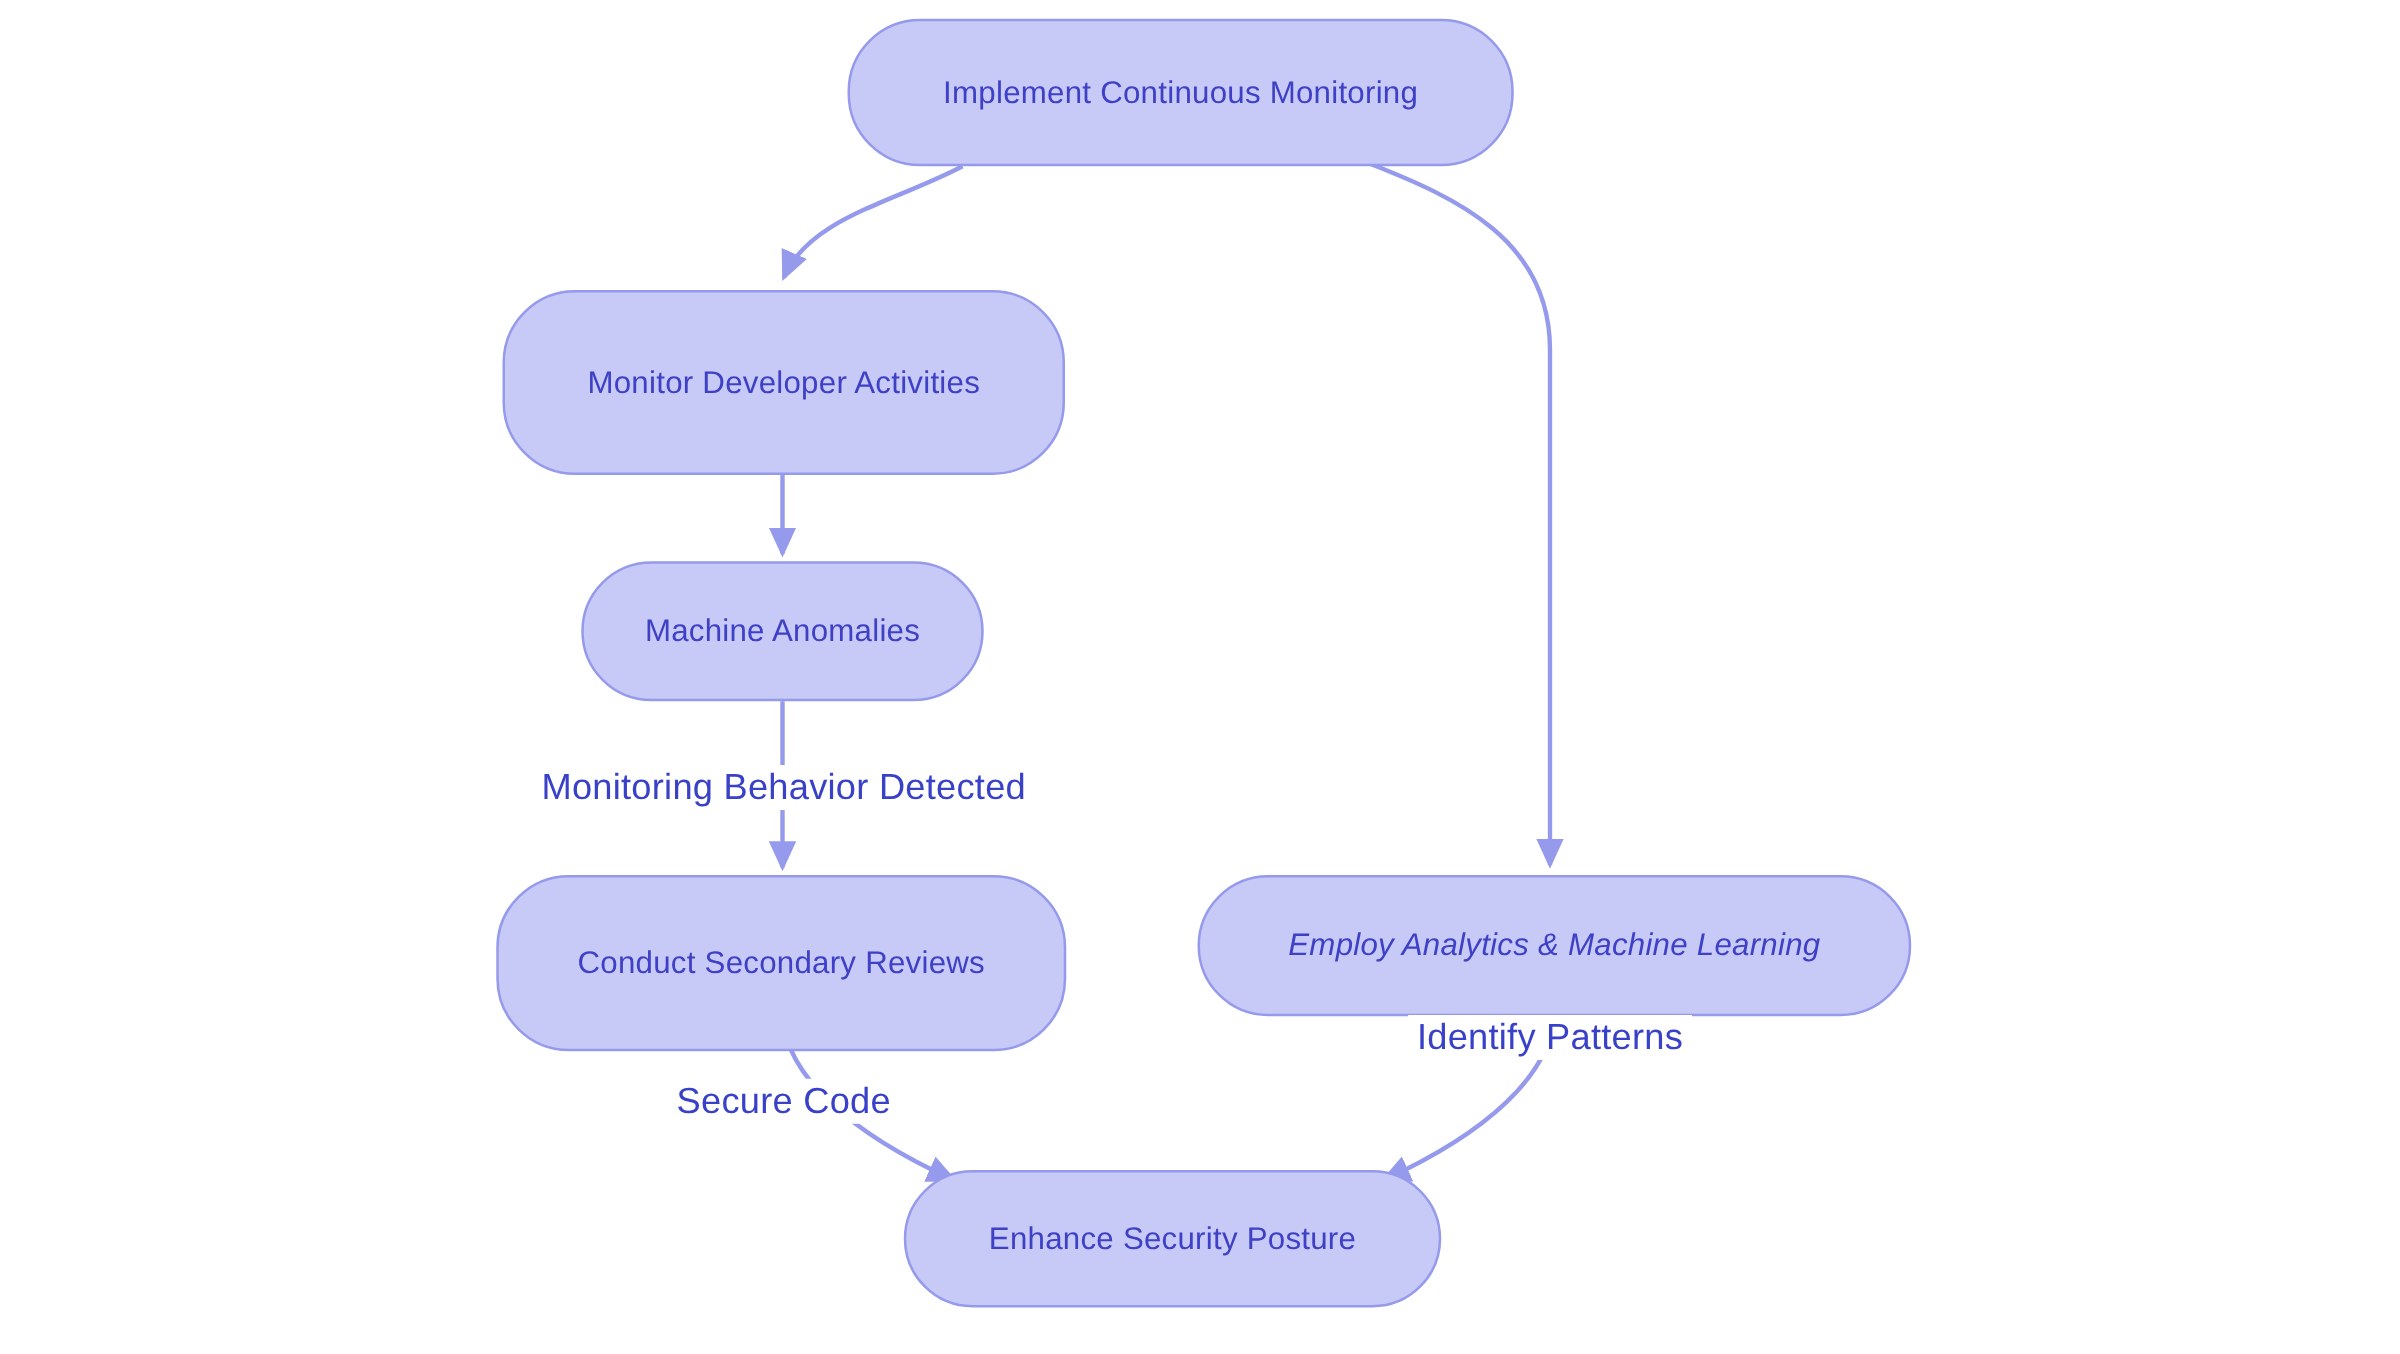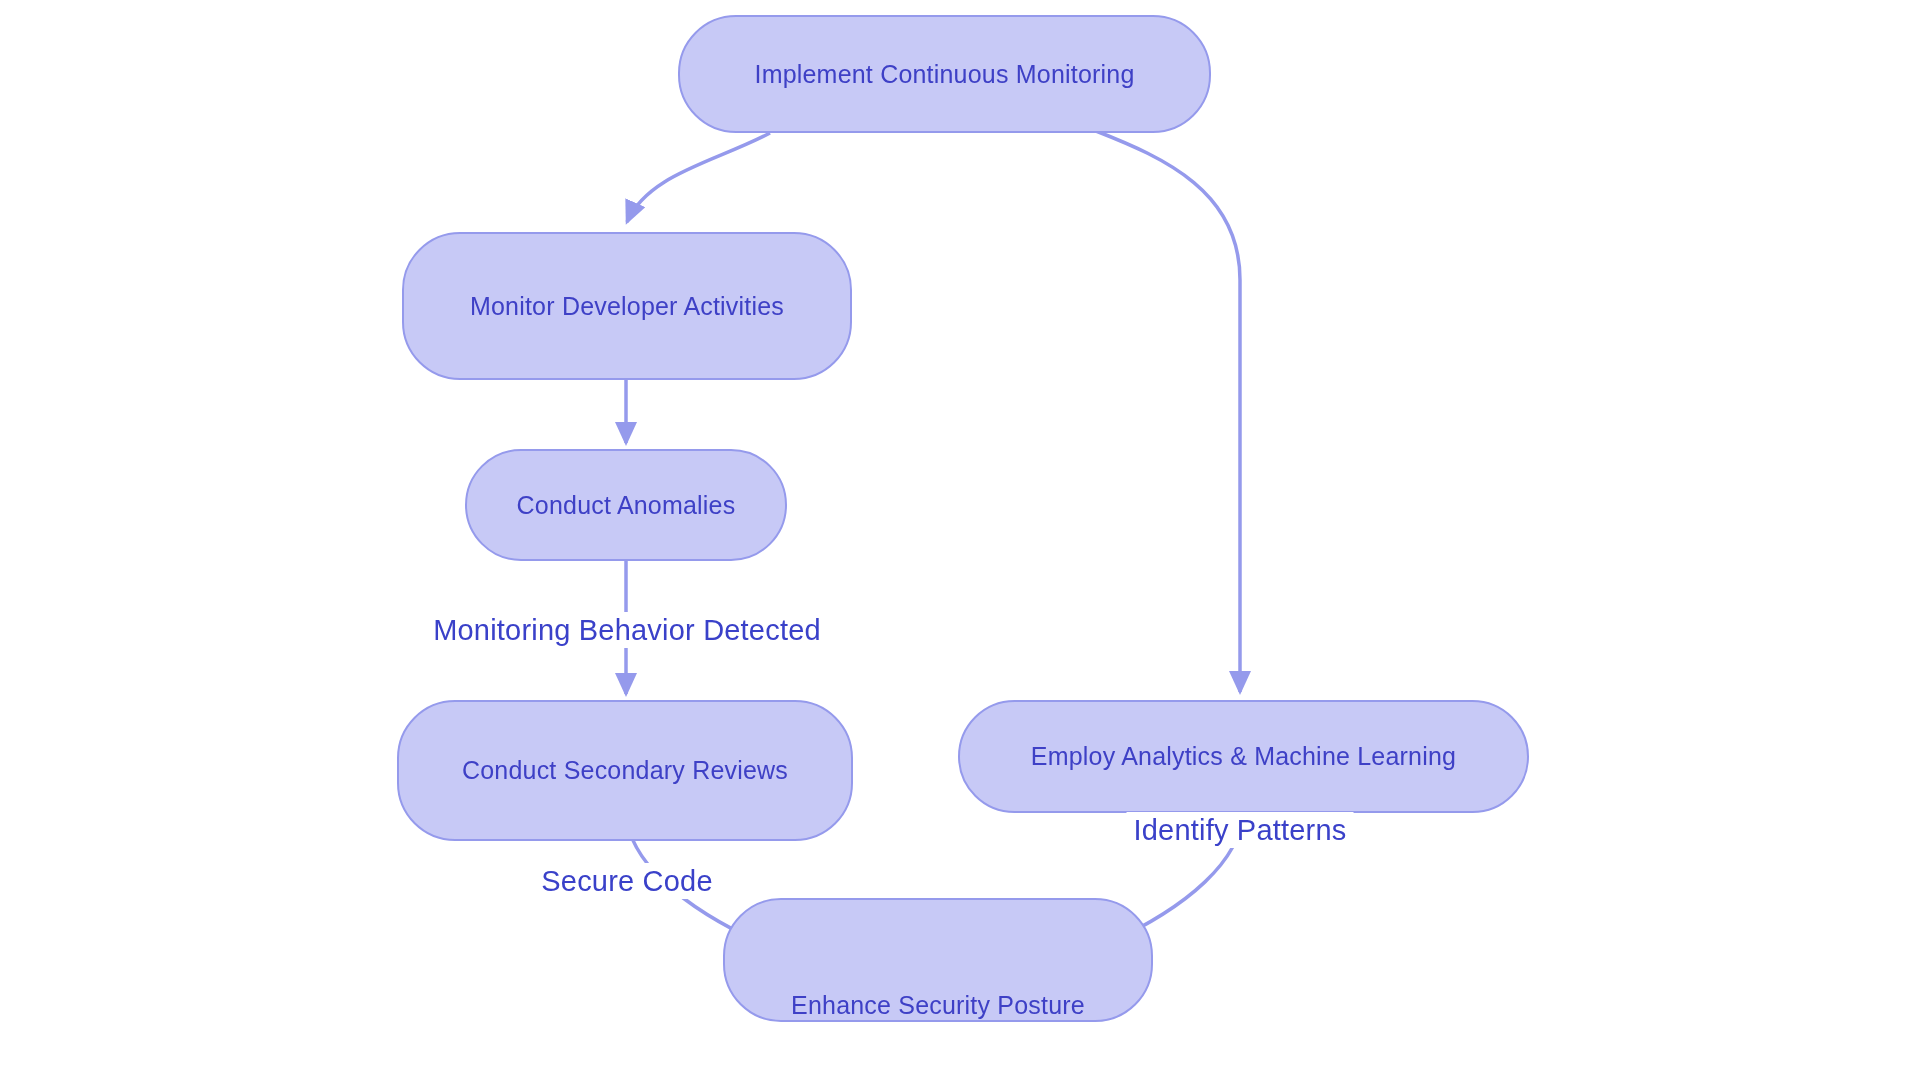--- a/index.html
+++ b/index.html
@@ -70,27 +70,27 @@
       <path d="M 626 813 C 629 860, 679 906, 763 944" class="edge-path" marker-end="url(#arrow)"></path>
       <path d="M 1243 813 C 1240 860, 1190 906, 1107 944" class="edge-path" marker-end="url(#arrow)"></path>
     </svg>
 <div class="node" style="left: 678px; top: 15px; width: 533px; height: 118px;">
       <span class="node-label">Implement Continuous Monitoring</span>
     </div>
     <div class="node" style="left: 402px; top: 232px; width: 450px; height: 148px;">
       <span class="node-label">Monitor Developer Activities</span>
     </div>
     <div class="node" style="left: 465px; top: 449px; width: 322px; height: 112px;">
-      <span class="node-label">Conduct Anomalies</span>
+      <span class="node-label">Machine Anomalies</span>
     </div>
     <div class="node" style="left: 397px; top: 700px; width: 456px; height: 141px;">
       <span class="node-label">Conduct Secondary Reviews</span>
     </div>
-    <div class="node" style="left: 958px; top: 700px; width: 571px; height: 113px;">
+    <div class="node" style="left: 958px; top: 700px; width: 571px; height: 113px; font-style: italic;">
       <span class="node-label">Employ Analytics &amp; Machine Learning</span>
     </div>
-    <div class="node" style="left: 723px; top: 898px; width: 430px; height: 124px; align-items: flex-end;">
+    <div class="node" style="left: 723px; top: 936px; width: 430px; height: 110px;">
       <span class="node-label">Enhance Security Posture</span>
     </div>
     <div class="edge-label" style="left: 627px; top: 630px;">Monitoring Behavior Detected</div>
     <div class="edge-label" style="left: 627px; top: 881px;">Secure Code</div>
     <div class="edge-label" style="left: 1240px; top: 830px;">Identify Patterns</div>
   </div>
 
 </body></html>

